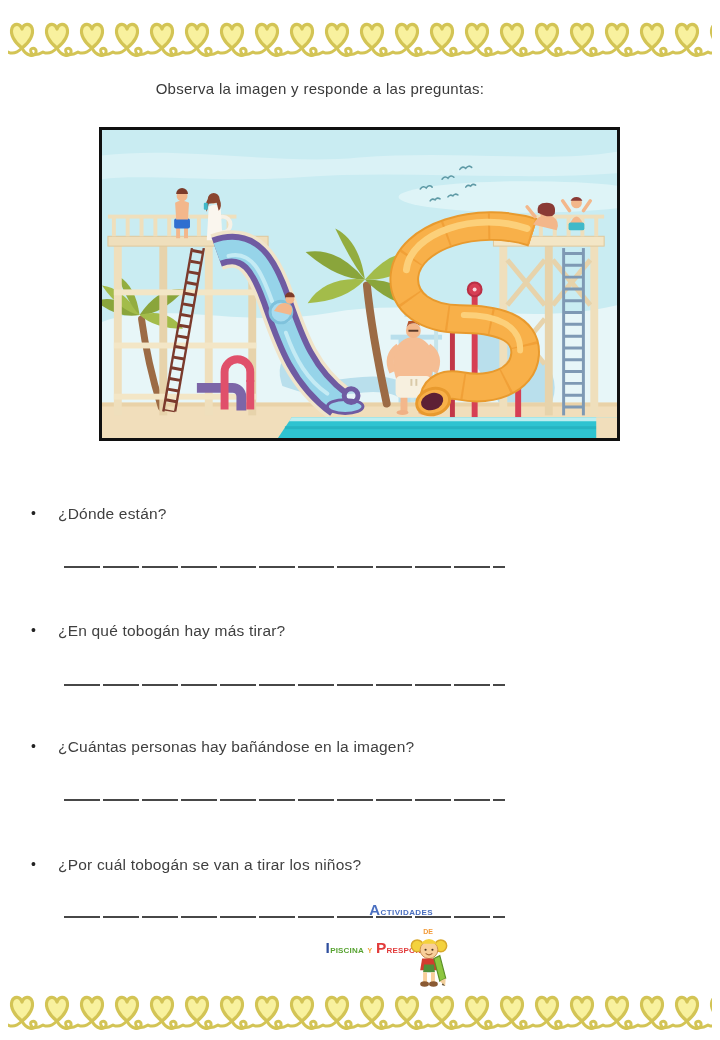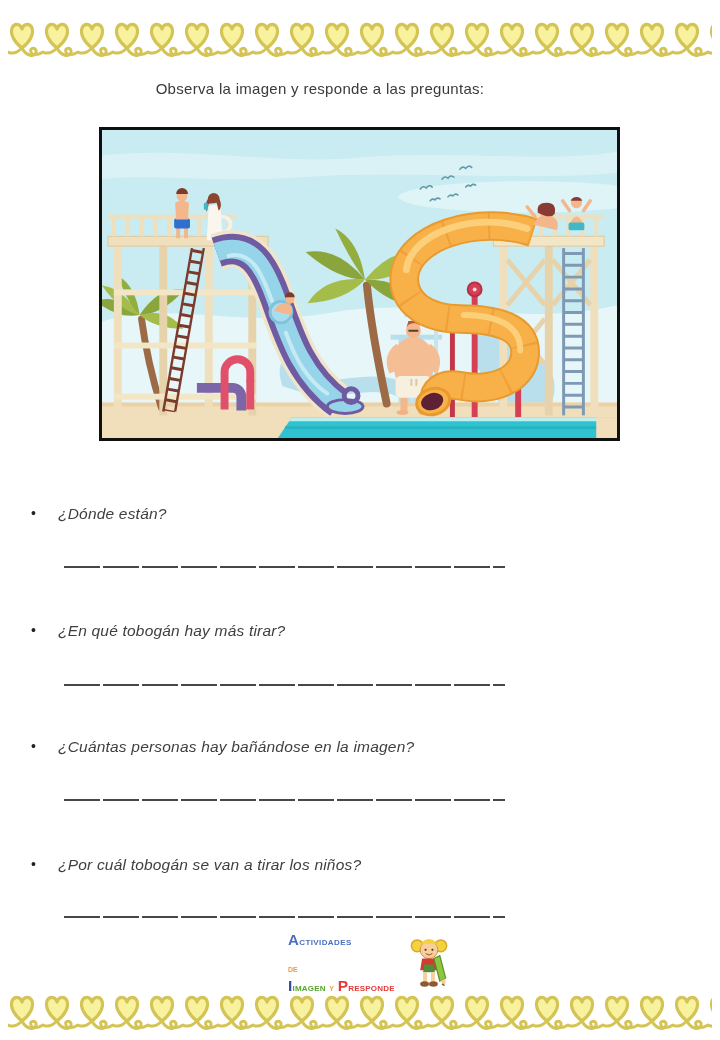--- a/index.html
+++ b/index.html
@@ -20,32 +20,32 @@
   
   .img-frame{
     position:absolute;left:99px;top:127px;width:521px;height:314px;
     border:3px solid #101010;box-sizing:border-box;background:#c9ecf2;
   }
   .img-frame svg{display:block;width:100%;height:100%;}
 
   
   .question{position:absolute;left:0;width:720px;color:#3f3f3f;font-size:15.5px;}
   .q-bullet{position:absolute;left:31px;top:0;font-size:14px;color:#222;}
-  .q-label{position:absolute;left:58px;top:0;letter-spacing:.2px;font-style:italic;}
+  .q-label{position:absolute;left:58px;top:0;letter-spacing:.2px;}
   .answer-line{
     position:absolute;left:64px;width:441px;height:2px;
     background:repeating-linear-gradient(to right,#474747 0 36px,rgba(0,0,0,0) 36px 39px);
   }
 
   
-  .logo-text{position:absolute;left:288px;top:932px;width:145px;text-align:left;
+  .logo-text{position:absolute;left:288px;top:902px;width:145px;text-align:right;
     font-weight:bold;font-variant:small-caps;line-height:1;}
   .logo-l1{font-size:11.5px;color:#4a6fc0;letter-spacing:.4px;}
   .logo-l1 .init{font-size:15px;}
-  .logo-l2{font-size:10px;color:#f29a38;margin-top:16px;}
+  .logo-l2{font-size:10px;color:#f29a38;margin-top:8px;}
   .logo-l3{font-size:12px;margin-top:4px;letter-spacing:.2px;}
   .logo-l3 .init-i{font-size:15.5px;color:#2f4f9e;}
   .logo-l3 .w-inf{color:#58a332;}
   .logo-l3 .w-y{color:#f0a43a;font-size:10px;}
   .logo-l3 .init-p{font-size:15.5px;color:#e23b3b;}
   .logo-l3 .w-pri{color:#e23b3b;}
   .logo-girl{position:absolute;left:409px;top:935px;width:40px;height:55px;}
 </style>
 </head>
 <body>
@@ -287,21 +287,21 @@
 
 <div class="question" style="top:856px">
   <span class="q-bullet">•</span>
   <span class="q-label">¿Por cuál tobogán se van a tirar los niños?</span>
 </div>
 <div class="answer-line" style="top:916px"></div>
 
 <div class="logo-text">
   <div class="logo-l1"><span class="init">A</span><span>ctividades</span></div>
   <div class="logo-l2">de</div>
-  <div class="logo-l3"><span class="init-i">I</span><span class="w-inf">imagen</span> <span class="w-y">y</span> <span class="init-p">P</span><span class="w-pri">responde</span></div>
+  <div class="logo-l3"><span class="init-i">I</span><span class="w-inf">piscina</span> <span class="w-y">y</span> <span class="init-p">P</span><span class="w-pri">responde</span></div>
 </div>
 <svg class="logo-girl" viewBox="0 0 40 56">
   <circle cx="8" cy="11" r="6" fill="#f4d23e" stroke="#d8a92c" stroke-width="1.5"></circle>
   <circle cx="32" cy="11" r="6" fill="#f4d23e" stroke="#d8a92c" stroke-width="1.5"></circle>
   <circle cx="20" cy="15" r="9" fill="#f8cf9a" stroke="#c98f4e" stroke-width="1"></circle>
   <path d="M11,13 a9,9 0 0 1 18,0 l-2,-4 -14,0 Z" fill="#f4d23e"></path>
   <circle cx="16.5" cy="15" r="1.1" fill="#4a3420"></circle>
   <circle cx="23.5" cy="15" r="1.1" fill="#4a3420"></circle>
   <path d="M17,19 q3,2.5 6,0" fill="none" stroke="#a36a3a" stroke-width="1.2" stroke-linecap="round"></path>
   <path d="M13,24 h14 l2,12 h-18 Z" fill="#d23b2f"></path>

